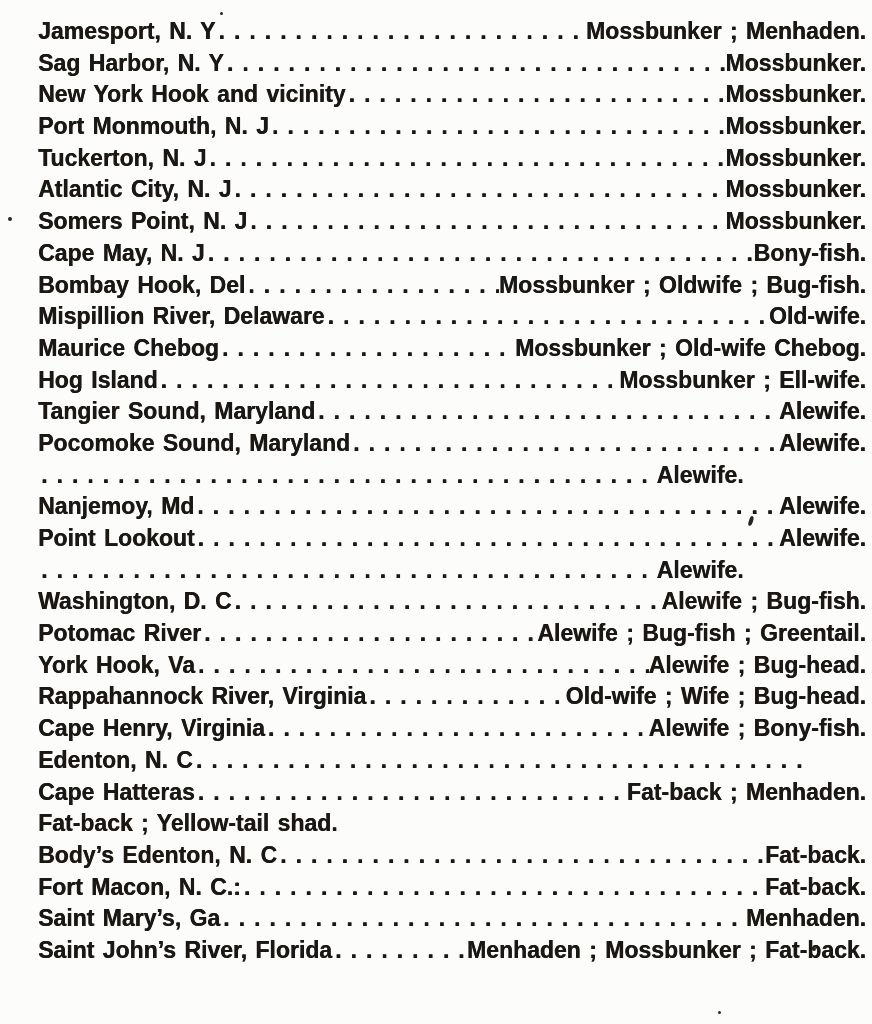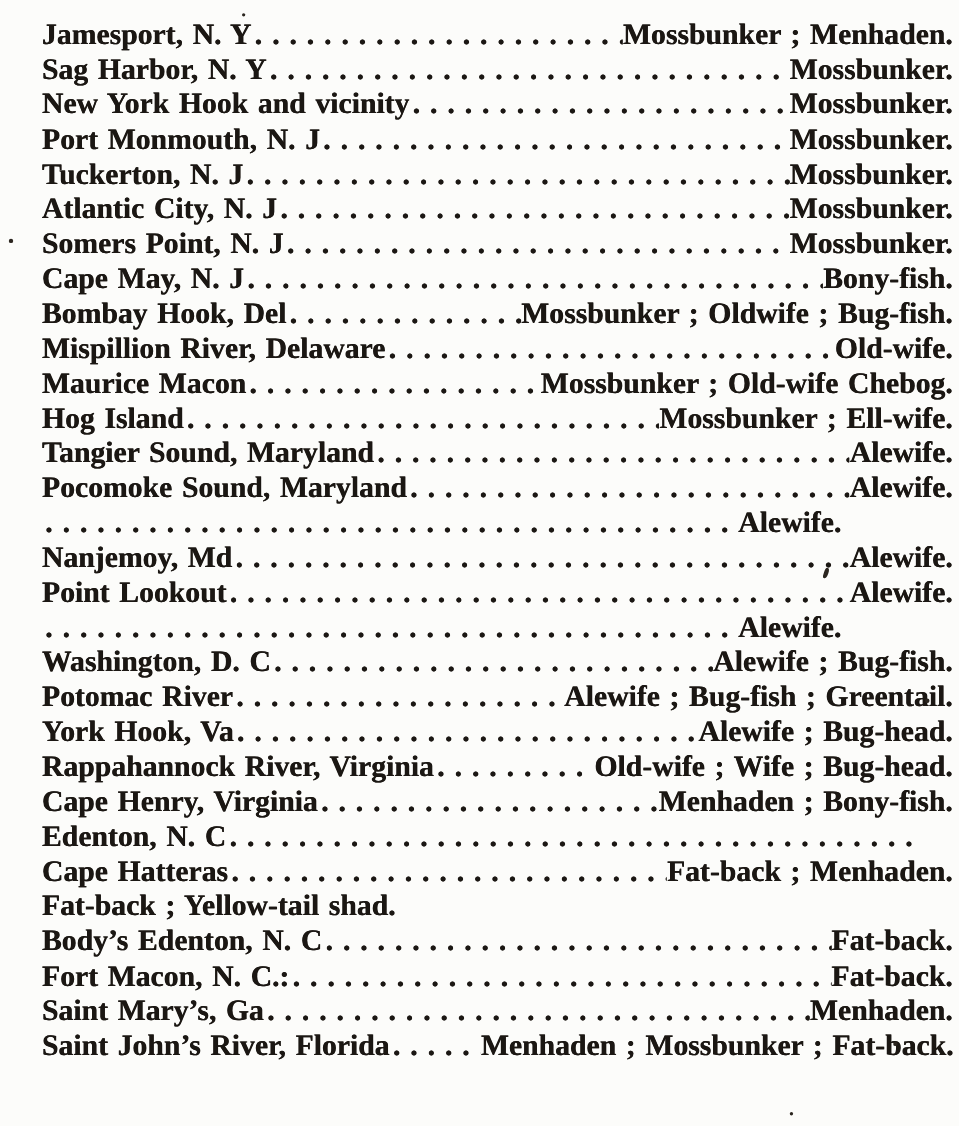--- a/index.html
+++ b/index.html
@@ -7,24 +7,24 @@
     padding: 0;
     background: #fcfcfa;
   }
   .page {
     position: relative;
     width: 872px;
     height: 1024px;
     box-sizing: border-box;
     padding: 16px 8px 0 38px;
     background: #fcfcfa;
-    font-family: Liberation Serif, serif;
+    font-family: Liberation Sans, sans-serif;
     font-weight: 700;
     color: #1b1713;
-    font-size: 27px;
+    font-size: 23px;
     overflow: hidden;
     text-shadow: 0.4px 0 0 currentColor;
   }
   .row {
     display: flex;
     align-items: baseline;
     height: 31.7px;
     line-height: 31.7px;
     white-space: nowrap;
     width: 828px;
@@ -147,21 +147,21 @@
   <div class="row">
     <span class="lead">
       <span class="loc">Mispillion River, Delaware</span>
       <span class="dots"></span>
     </span>
     <span class="fish">Old-wife.</span>
   </div>
 
   <div class="row">
     <span class="lead">
-      <span class="loc">Maurice Macon</span>
+      <span class="loc">Maurice Chebog</span>
       <span class="dots"></span>
     </span>
     <span class="fish">Mossbunker ; Old-wife Chebog.</span>
   </div>
 
   <div class="row">
     <span class="lead">
       <span class="loc">Hog Island</span>
       <span class="dots"></span>
     </span>
@@ -244,21 +244,21 @@
       <span class="dots"></span>
     </span>
     <span class="fish">Old-wife ; Wife ; Bug-head.</span>
   </div>
 
   <div class="row">
     <span class="lead">
       <span class="loc">Cape Henry, Virginia</span>
       <span class="dots"></span>
     </span>
-    <span class="fish">Menhaden ; Bony-fish.</span>
+    <span class="fish">Alewife ; Bony-fish.</span>
   </div>
 
   <div class="row">
     <span class="lead">
       <span class="loc">Edenton, N. C</span>
       <span class="dots"></span>
     </span>
   </div>
 
   <div class="row">

